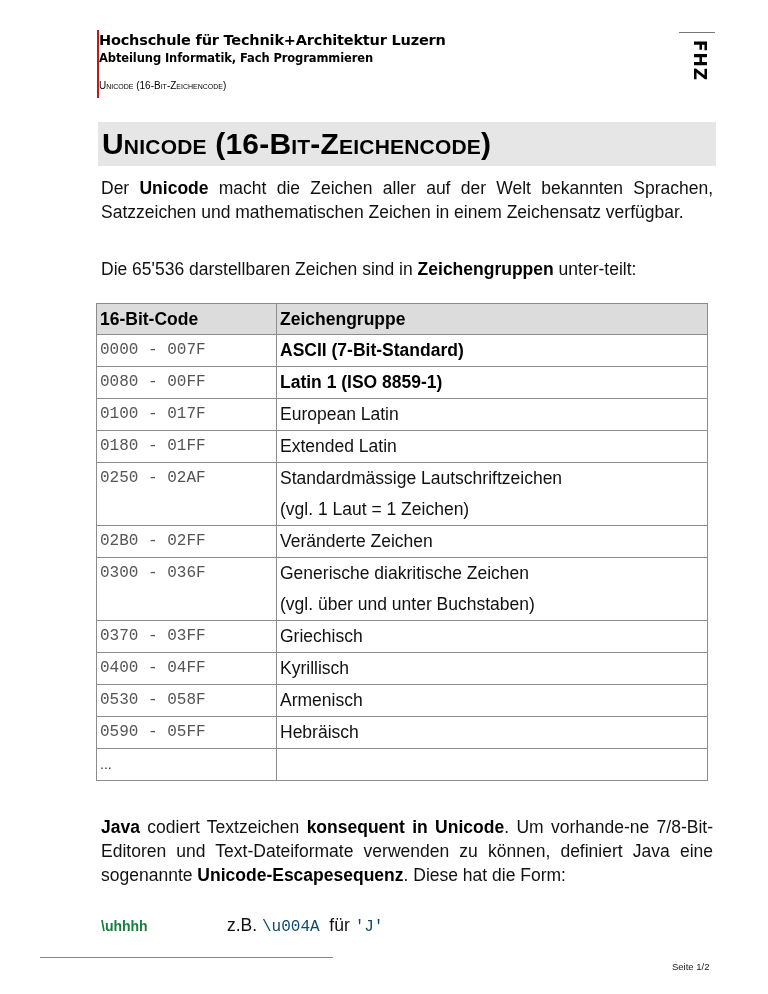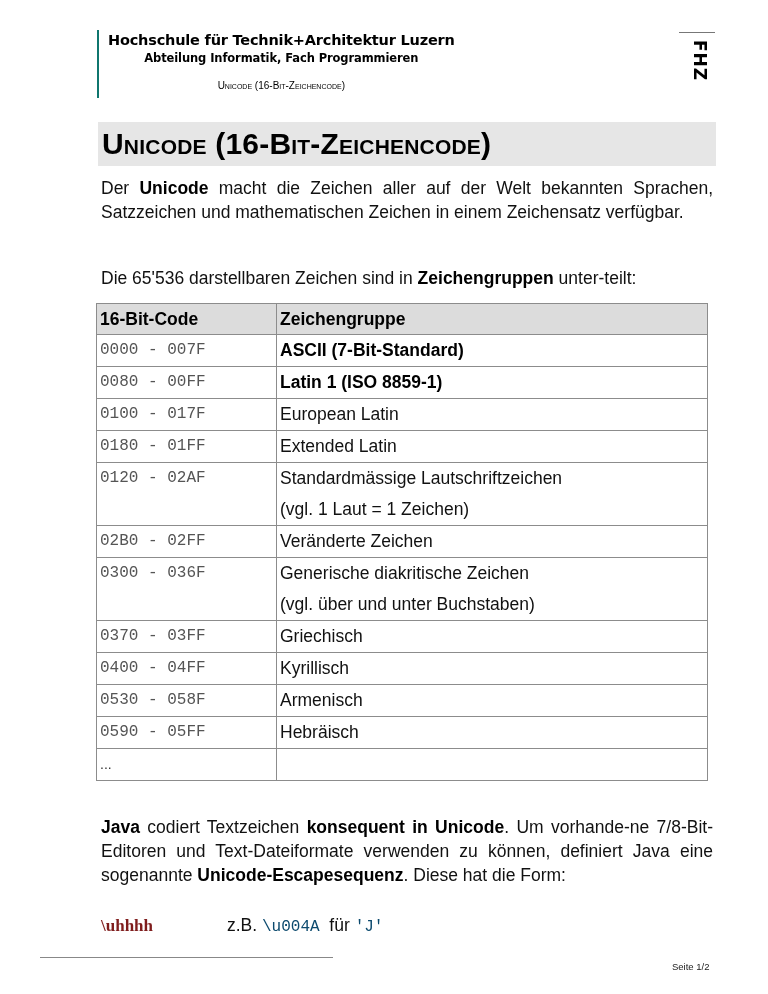--- a/index.html
+++ b/index.html
@@ -1,51 +1,51 @@
 <!DOCTYPE html>
 <html><head>
 <meta charset="utf-8">
 <style>
   html, body { margin: 0; padding: 0; background: #ffffff; }
   body { width: 768px; height: 994px; position: relative; overflow: hidden;
          font-family: "Liberation Sans", sans-serif; color: #111; }
 
-  .hdr { position: absolute; left: 97px; top: 30px; border-left: 2px solid #0f766e; padding-left: 9px; height: 68px; text-align: center; }
+  .hdr { position: absolute; left: 97px; top: 30px; border-left: 2px solid #b91c1c; padding-left: 0; height: 68px; }
   .hdr .l1 { font-family: "DejaVu Sans", sans-serif; font-weight: bold; font-size: 14.5px; letter-spacing: -0.2px; line-height: 20px; color: #000; }
   .hdr .l2 { font-family: "DejaVu Sans", sans-serif; font-weight: bold; font-size: 11.5px; letter-spacing: -0.1px; line-height: 17px; color: #000; }
   .hdr .l3 { font-size: 10px; font-weight: bold; line-height: 14px; margin-top: 12px; color: #000; font-variant: small-caps; font-weight: normal; }
 
   .logo-rule { position: absolute; left: 679px; top: 32px; width: 36px; border-top: 1.5px solid #777; }
   .logo { position: absolute; left: 688px; top: 40px; width: 24px; height: 44px; }
   .logo span { display: block; position: absolute; left: 0; top: 0; transform-origin: 0 0; transform: translate(22px, 0) rotate(90deg);
                font-family: "DejaVu Sans", sans-serif; font-weight: bold; font-size: 17px; letter-spacing: 1px; color: #000; white-space: nowrap; }
 
   .title-box { position: absolute; left: 98px; top: 122px; width: 618px; height: 44px; background: #e6e6e6; }
   .title-box h1 { margin: 0; padding-left: 4px; font-size: 30px; line-height: 44px; font-weight: bold; font-variant: small-caps; letter-spacing: 0.2px; color: #000; }
 
   .para { position: absolute; left: 101px; width: 612px; font-size: 17.5px; line-height: 24px; text-align: justify; color: #111; }
   .para b { color: #000; margin-top: 46px; }
   .p1 { top: 176px; }
-  .p2 { top: 266px; }
+  .p2 { top: 257px; }
 
   table.groups { position: absolute; left: 96px; top: 303px; width: 612px; border-collapse: collapse; }
   table.groups td, table.groups th { border: 1.5px solid #8c8c8c; padding: 0 6px 0 3px; vertical-align: top; text-align: left; }
   table.groups th { background: #dcdcdc; font-size: 17.5px; font-weight: bold; height: 30px; line-height: 30px; color: #000; }
   table.groups td { height: 30px; line-height: 31px; font-size: 17.5px; }
   table.groups td.code { width: 170px; font-family: "Liberation Mono", monospace; font-size: 16px; color: #555; white-space: pre; margin-left: 44px; }
   table.groups td.grp { color: #111; }
   table.groups td.grp.bold { font-weight: bold; color: #000; }
   table.groups td.grp .sub { display: block; }
   table.groups tr.tall td { height: 62px; }
   table.groups td.dots { color: #333; font-size: 14px; }
 
   .p3 { top: 815px; }
 
   .esc { position: absolute; left: 101px; top: 913px; font-size: 17.5px; line-height: 24px; white-space: nowrap; }
-  .esc .form { font-family: Liberation Serif, serif; font-weight: bold; font-size: 17px; color: #7f1d1d; display: inline-block; width: 126px; }
+  .esc .form { font-family: Liberation Sans, sans-serif; font-weight: bold; font-size: 14px; color: #15803d; display: inline-block; width: 126px; }
   .esc .mono { font-family: "Liberation Mono", monospace; font-size: 16px; color: #0c4a6e; }
 
   .foot-rule { position: absolute; left: 40px; top: 957px; width: 293px; border-top: 1px solid #888; }
   .foot-left { position: absolute; left: 118px; top: 961px; font-size: 12px; line-height: 11px; color: #222; margin-top: 40px; }
   .foot-right { position: absolute; left: 672px; top: 961px; font-size: 9.5px; line-height: 11px; color: #222; }
 </style>
 </head>
 <body>
 
 <div class="hdr">
@@ -84,21 +84,21 @@
       </tr>
     <tr>
         <td class="code">0100 - 017F</td>
         <td class="grp">European Latin</td>
       </tr>
     <tr>
         <td class="code">0180 - 01FF</td>
         <td class="grp">Extended Latin</td>
       </tr>
     <tr class="tall">
-        <td class="code">0120 - 02AF</td>
+        <td class="code">0250 - 02AF</td>
         <td class="grp">
           <span class="sub">Standardmässige Lautschriftzeichen</span>
           <span class="sub">(vgl. 1 Laut = 1 Zeichen)</span>
         </td>
       </tr>
     <tr>
         <td class="code">02B0 - 02FF</td>
         <td class="grp">Veränderte Zeichen</td>
       </tr>
     <tr class="tall">

